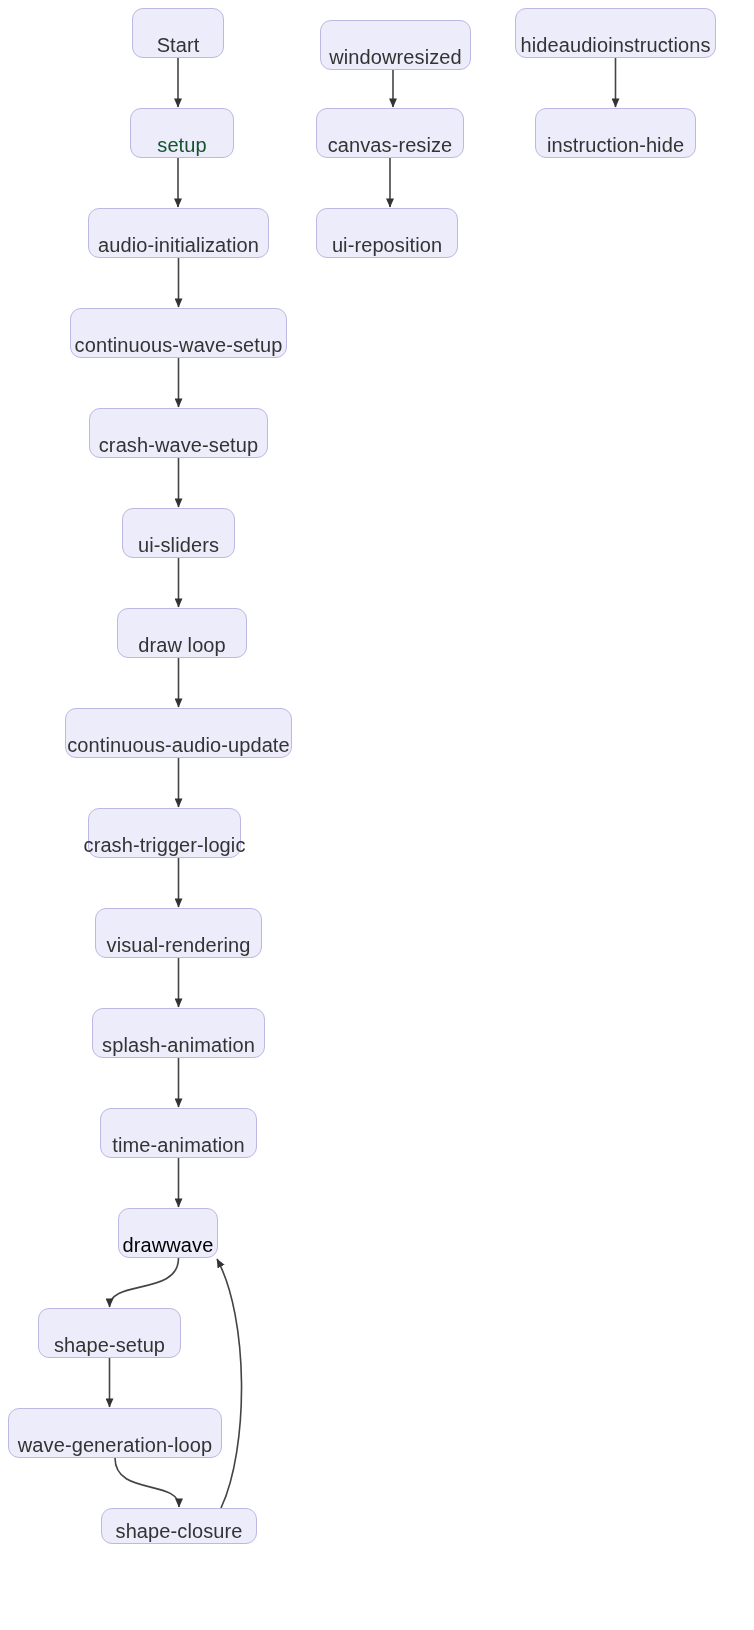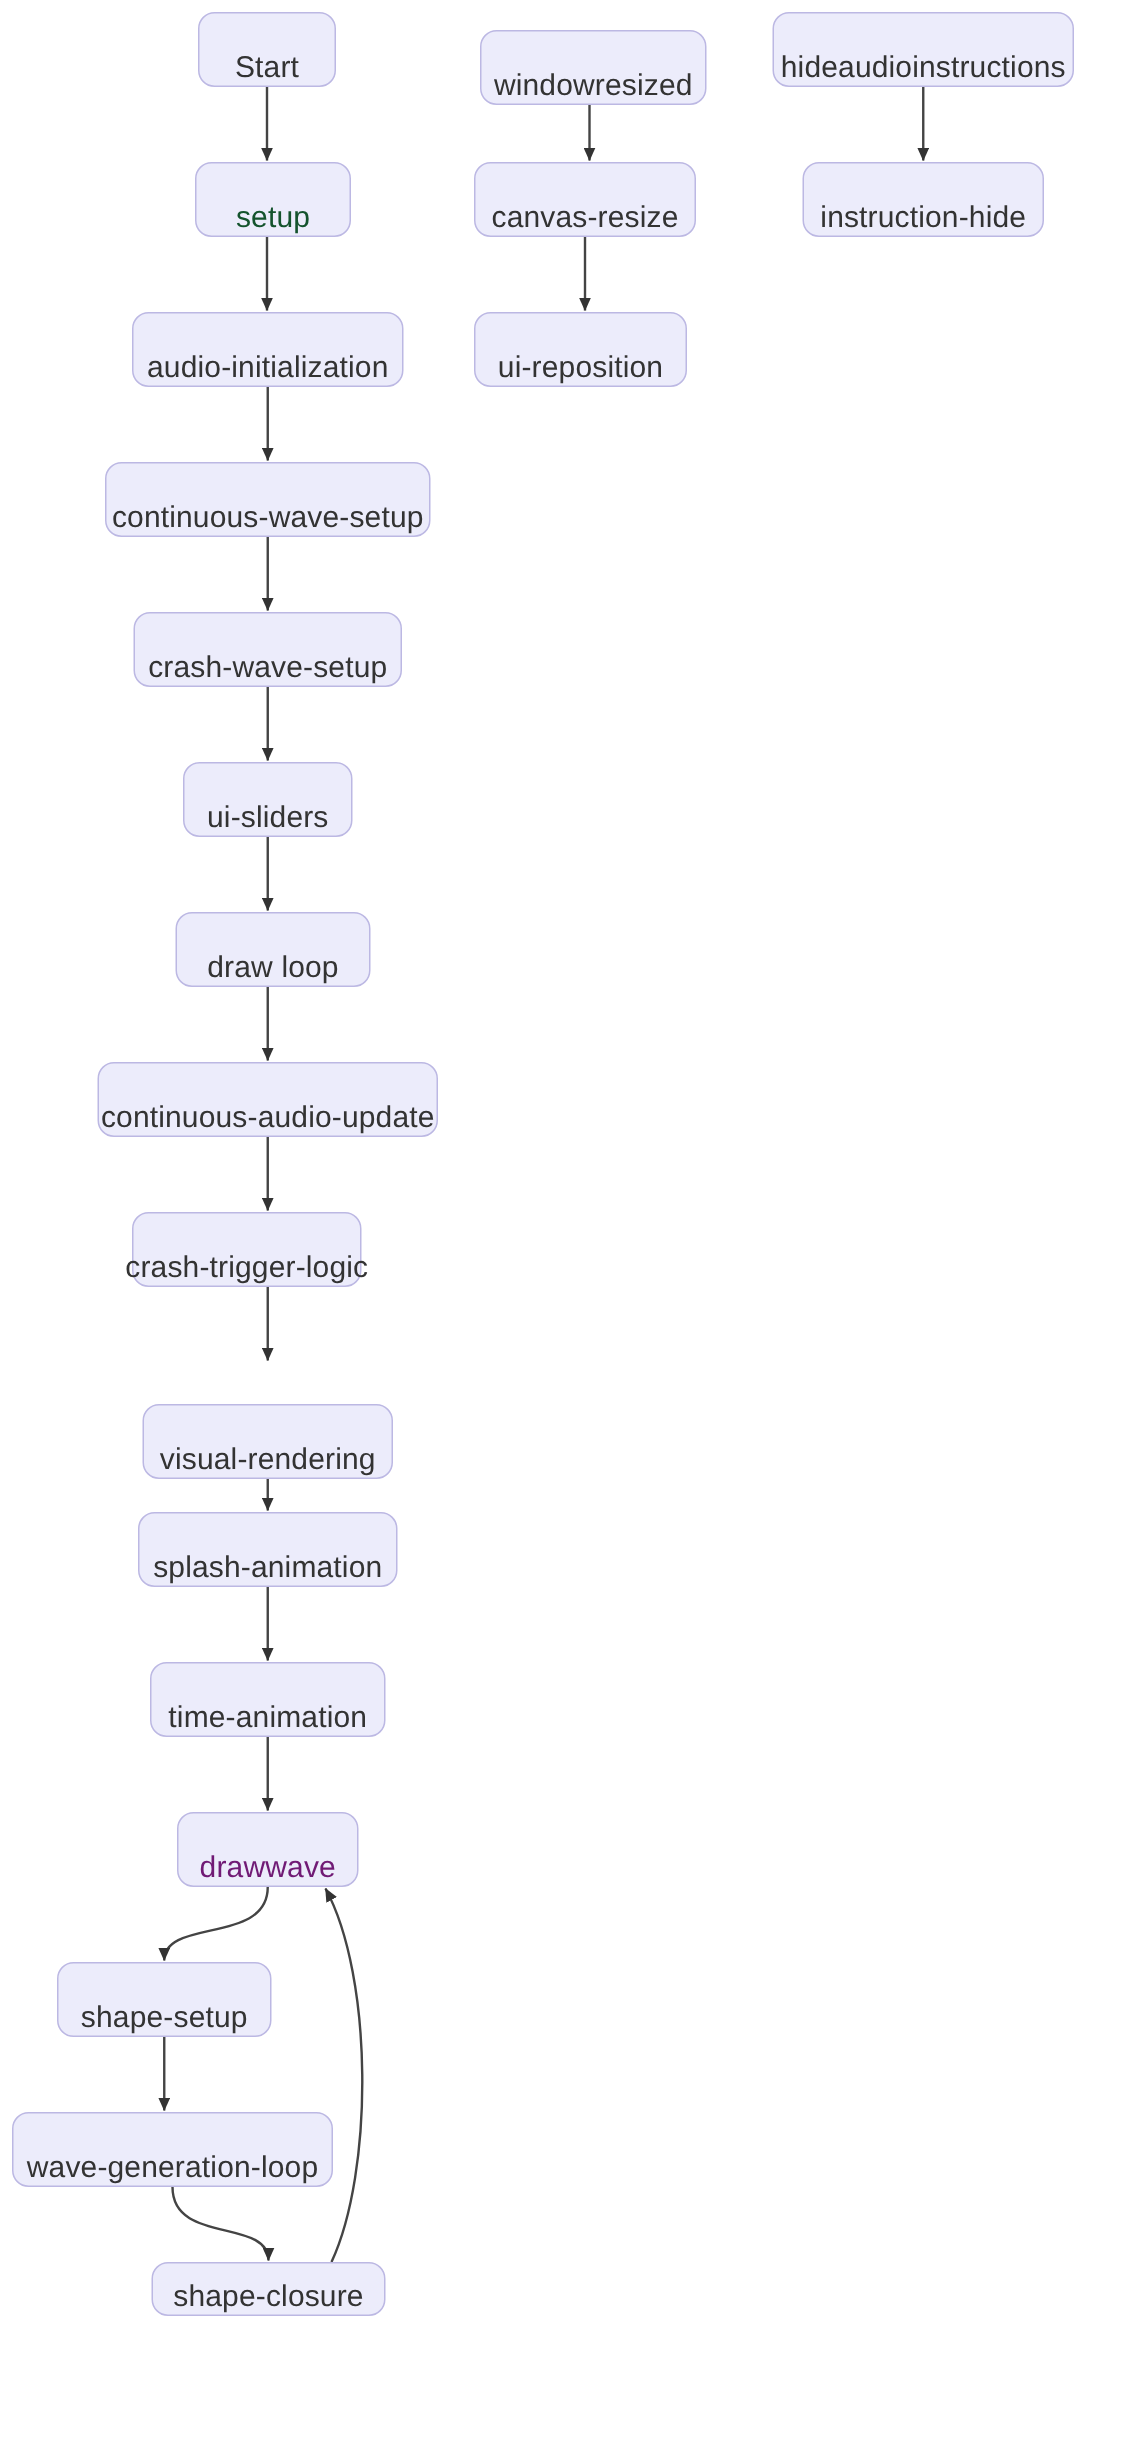--- a/index.html
+++ b/index.html
@@ -100,30 +100,30 @@
       </div>
       <div class="node" style="left: 117px; top: 608px; width: 130px; height: 50px; background: rgb(236, 236, 251); border-color: rgb(188, 184, 227); color: rgb(51, 51, 51);">
         <span class="node-label">draw loop</span>
       </div>
       <div class="node" style="left: 65px; top: 708px; width: 227px; height: 50px; background: rgb(236, 236, 251); border-color: rgb(188, 184, 227); color: rgb(51, 51, 51);">
         <span class="node-label">continuous-audio-update</span>
       </div>
       <div class="node" style="left: 88px; top: 808px; width: 153px; height: 50px; background: rgb(236, 236, 251); border-color: rgb(188, 184, 227); color: rgb(51, 51, 51);">
         <span class="node-label">crash-trigger-logic</span>
       </div>
-      <div class="node" style="left: 95px; top: 908px; width: 167px; height: 50px; background: rgb(236, 236, 251); border-color: rgb(188, 184, 227); color: rgb(51, 51, 51); margin-top: 28px;">
+      <div class="node" style="left: 95px; top: 908px; width: 167px; height: 50px; background: rgb(236, 236, 251); border-color: rgb(188, 184, 227); color: rgb(51, 51, 51);">
         <span class="node-label">visual-rendering</span>
       </div>
       <div class="node" style="left: 92px; top: 1008px; width: 173px; height: 50px; background: rgb(236, 236, 251); border-color: rgb(188, 184, 227); color: rgb(51, 51, 51);">
         <span class="node-label">splash-animation</span>
       </div>
       <div class="node" style="left: 100px; top: 1108px; width: 157px; height: 50px; background: rgb(236, 236, 251); border-color: rgb(188, 184, 227); color: rgb(51, 51, 51);">
         <span class="node-label">time-animation</span>
       </div>
-      <div class="node" style="left: 118px; top: 1208px; width: 121px; height: 50px; background: rgb(236, 236, 251); border-color: rgb(188, 184, 227); color: #701a75;">
+      <div class="node" style="left: 118px; top: 1208px; width: 100px; height: 50px; background: rgb(236, 236, 251); border-color: rgb(188, 184, 227); color: #000000;">
         <span class="node-label">drawwave</span>
       </div>
       <div class="node" style="left: 38px; top: 1308px; width: 143px; height: 50px; background: rgb(236, 236, 251); border-color: rgb(188, 184, 227); color: rgb(51, 51, 51);">
         <span class="node-label">shape-setup</span>
       </div>
       <div class="node" style="left: 8px; top: 1408px; width: 214px; height: 50px; background: rgb(236, 236, 251); border-color: rgb(188, 184, 227); color: rgb(51, 51, 51);">
         <span class="node-label">wave-generation-loop</span>
       </div>
       <div class="node" style="left: 101px; top: 1508px; width: 156px; height: 36px; background: rgb(236, 236, 251); border-color: rgb(188, 184, 227); color: rgb(51, 51, 51);">
         <span class="node-label">shape-closure</span>

